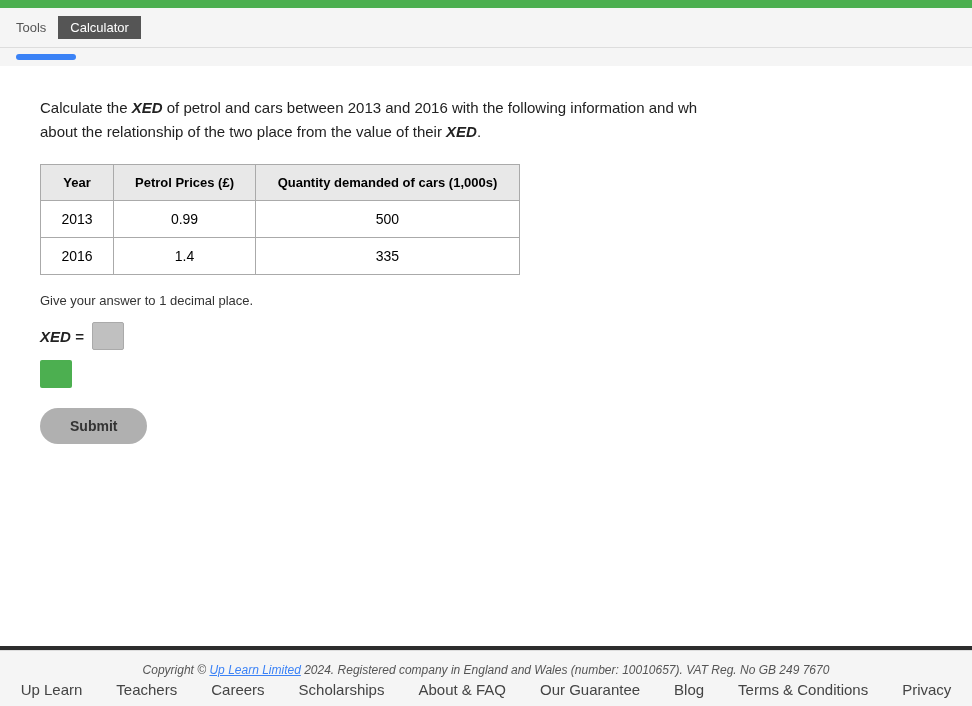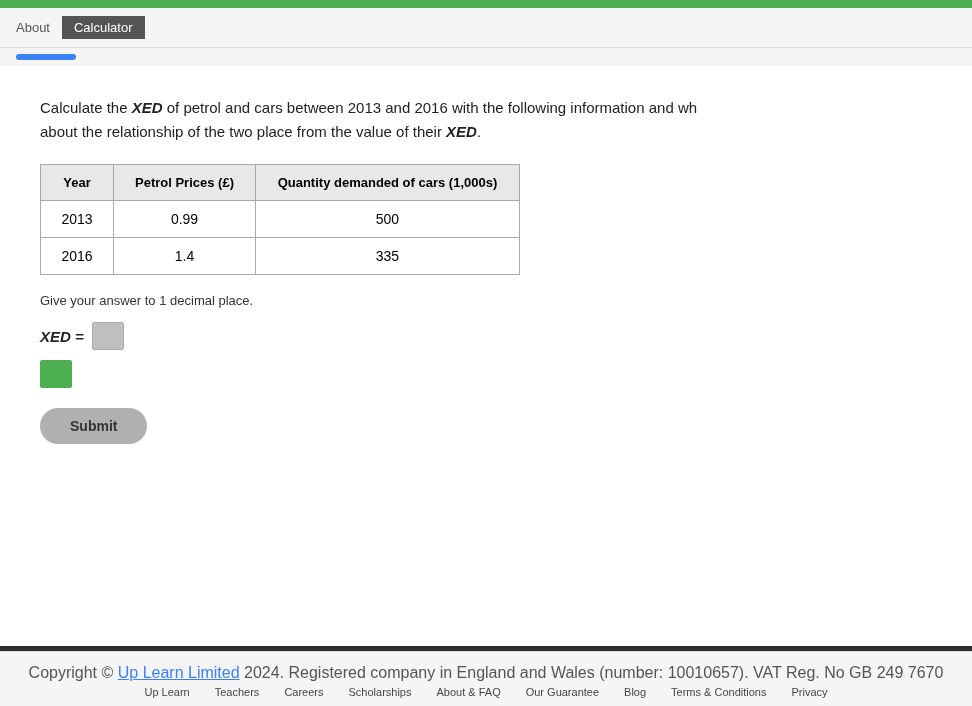--- a/index.html
+++ b/index.html
@@ -127,44 +127,45 @@
     .footer {
       background: #f5f5f5;
       padding: 12px 20px 8px;
       text-align: center;
       border-top: 1px solid #ddd;
       position: absolute;
       bottom: 0;
       width: 100%;
     }
     .footer-copyright {
-      font-size: 16px;
+      font-size: 12px;
       color: #555;
       margin-bottom: 4px;
+      font-style: italic;
     }
     .footer-links {
-      font-size: 11px;
+      font-size: 15px;
       color: #333;
       display: flex;
       justify-content: center;
-      gap: 25px;
+      gap: 34px;
       flex-wrap: wrap;
     }
     .footer-links span {
       cursor: pointer;
       color: #444;
     }
   </style>
 </head>
 <body>
 
 <div class="top-bar"></div>
 
 <div class="toolbar">
-  <span class="toolbar-tools">About</span>
+  <span class="toolbar-tools">Tools</span>
   <span class="toolbar-calculator">Calculator</span>
 </div>
 
 <div class="progress-bar">
   <div class="progress-indicator"></div>
 </div>
 
 <div class="main-content">
 
   <p class="question-text">

